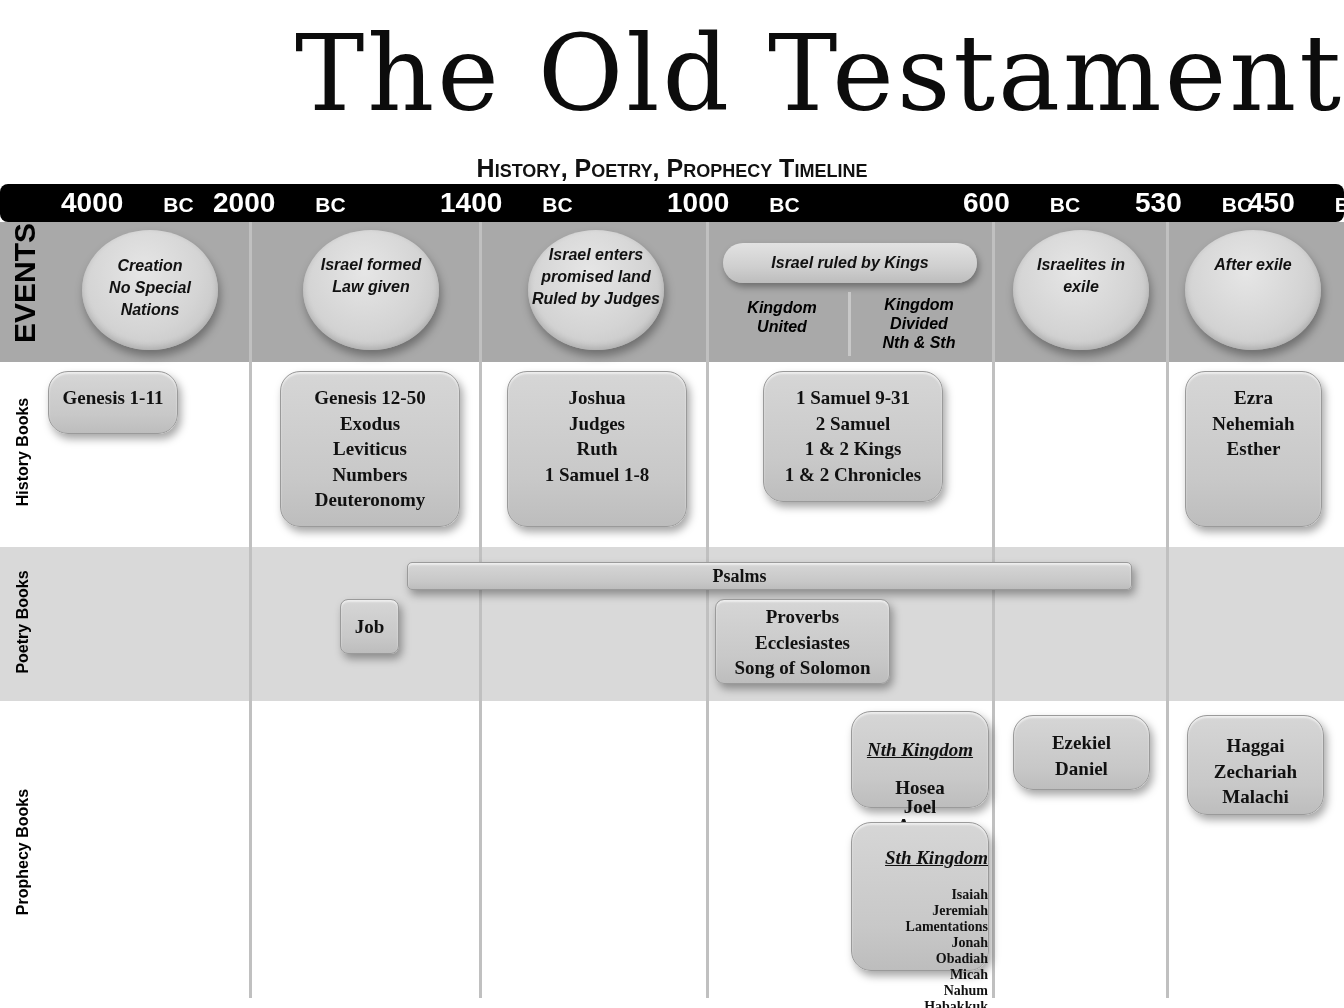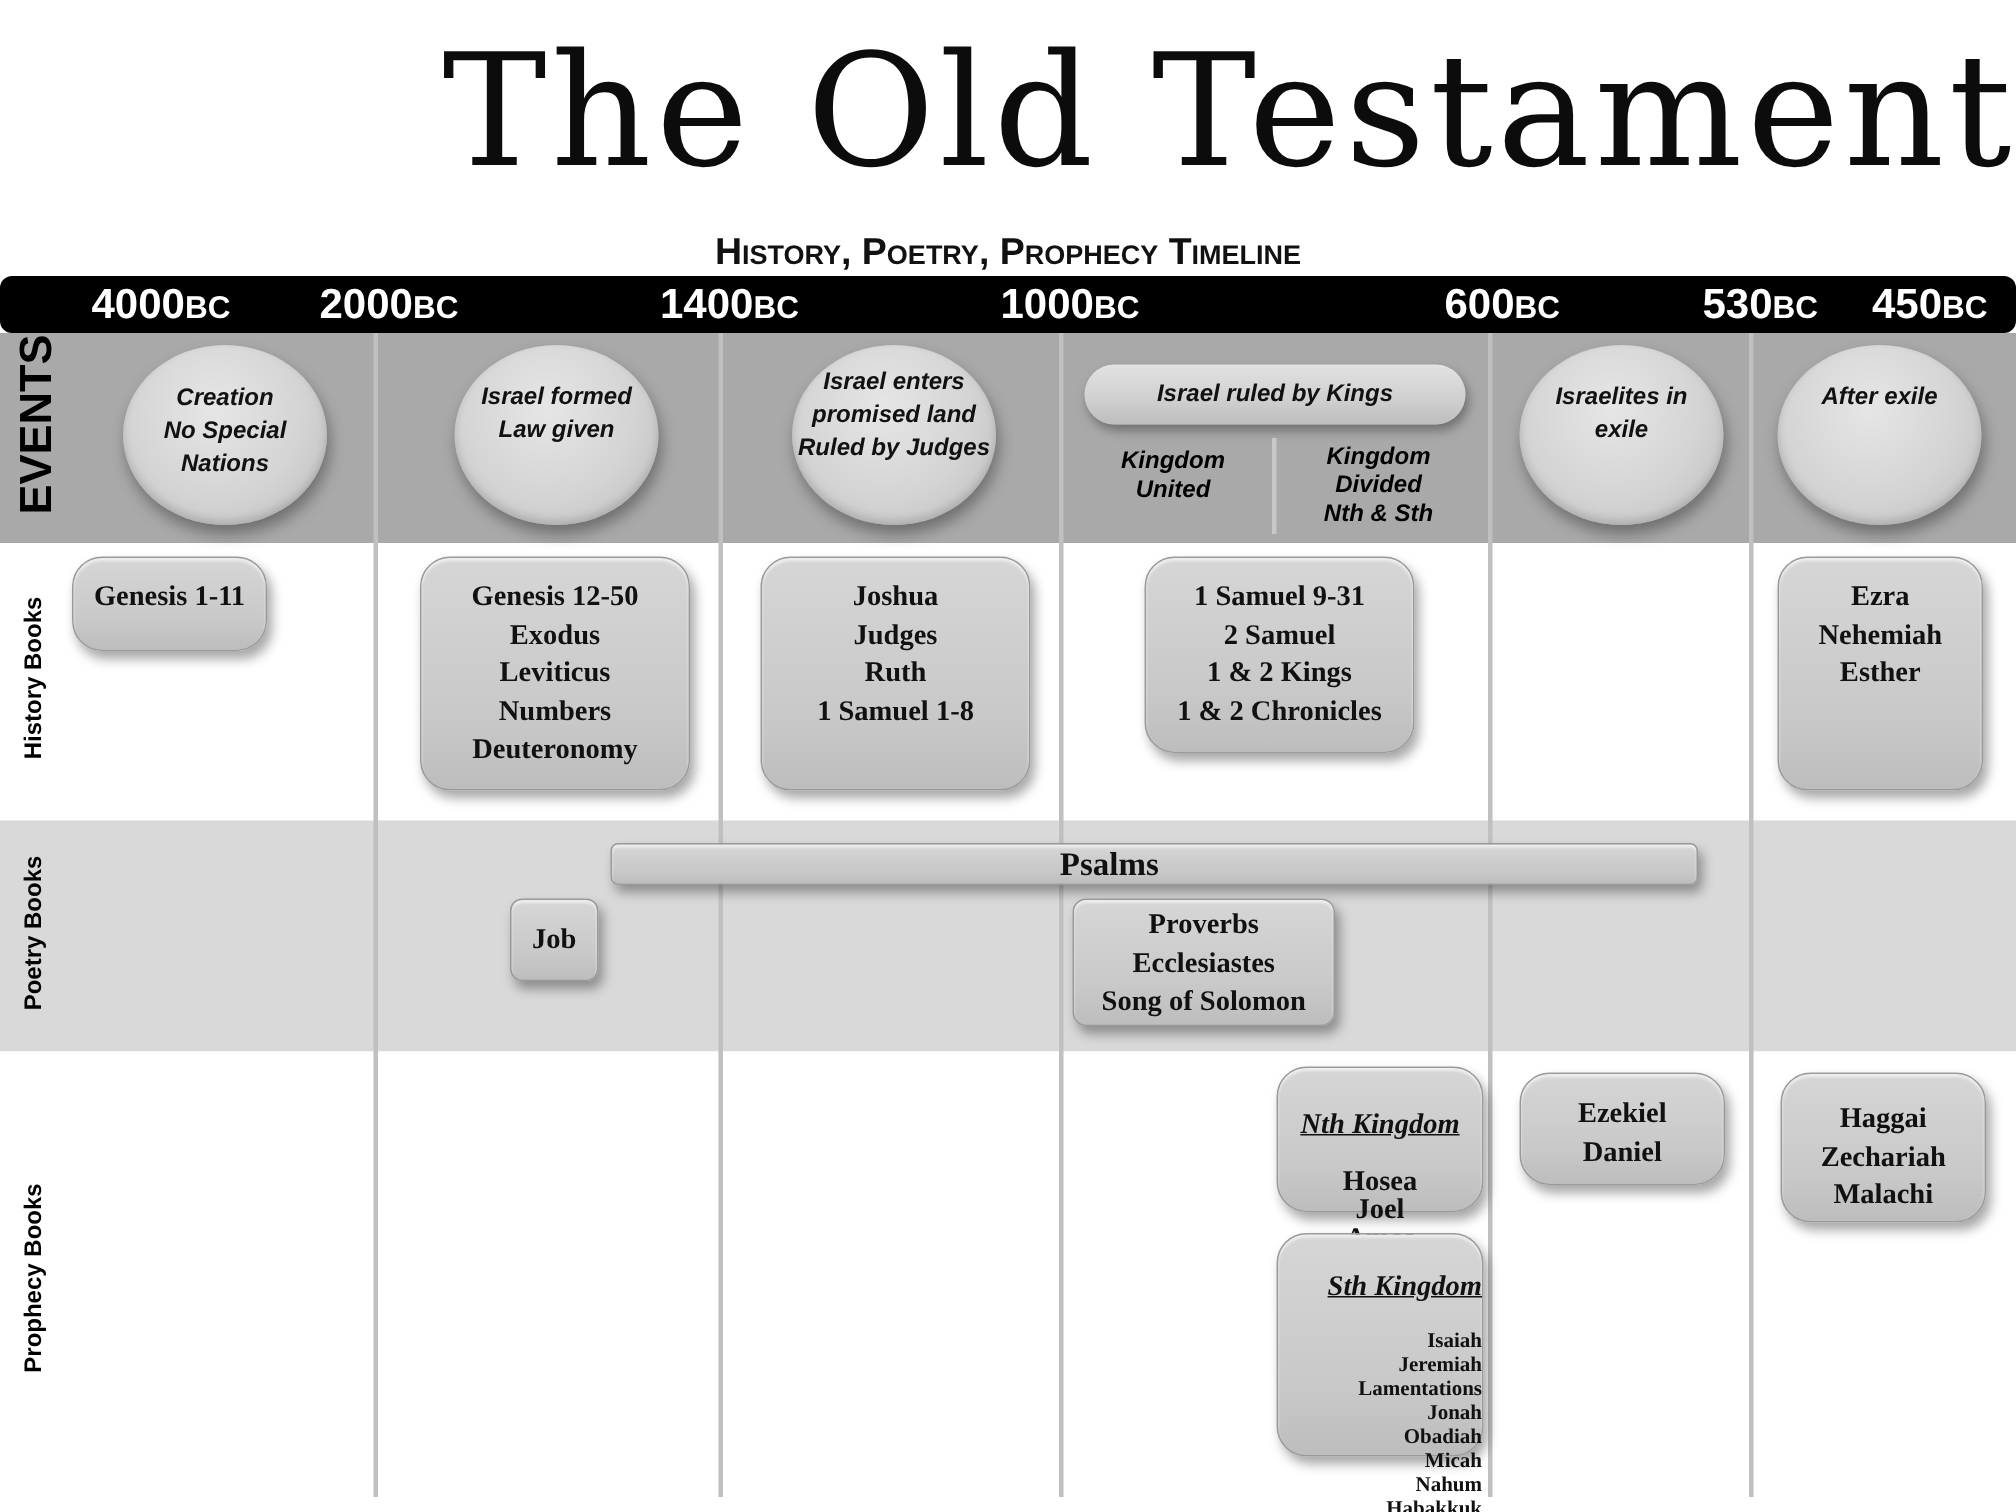--- a/index.html
+++ b/index.html
@@ -17,21 +17,21 @@
     letter-spacing: 0px; font-variant: small-caps; color: #111;
   }
   .timebar {
     position: absolute; left: 0; top: 184px; width: 1344px; height: 38px;
     background: #000; border-radius: 8px;
   }
   .tick {
     position: absolute; top: 2px; color: #fff; font-family: "Liberation Sans", sans-serif;
     font-weight: 700; font-size: 28px; line-height: 34px; white-space: nowrap;
   }
-  .tick .bc { font-size: 21px; }
+  .tick .bc { font-size: 21px; margin-left: 40px; }
 
   .band { position: absolute; left: 0; width: 1344px; }
   .band.events { top: 222px; height: 140px; background: #a9a9a9; }
   .band.history { top: 362px; height: 185px; background: #ffffff; }
   .band.poetry { top: 547px; height: 154px; background: #d9d9d9; }
   .band.prophecy { top: 701px; height: 307px; background: #ffffff; }
 
   .vline { position: absolute; top: 222px; width: 3px; height: 776px; background: #c0c0c0; }
 
   .rowlabel {
@@ -148,21 +148,21 @@
 Ruth
 1 Samuel 1-8</div>
 <div class="box" style="left:763px; top:371px; width:180px; height:131px; font-size:19px; line-height:25.5px; padding-top:13px;">1 Samuel 9-31
 2 Samuel
 1 &amp; 2 Kings
 1 &amp; 2 Chronicles</div>
 <div class="box" style="left:1185px; top:371px; width:137px; height:156px; font-size:19px; line-height:25.5px; padding-top:13px;">Ezra
 Nehemiah
 Esther</div>
 
-<div class="box" style="left:407px; top:562px; width:725px; height:28px; font-size:22px; line-height:26px; border-radius:5px; padding-right:60px;">Psalms</div>
+<div class="box" style="left:407px; top:562px; width:725px; height:28px; font-size:18px; line-height:26px; border-radius:5px; padding-right:60px;">Psalms</div>
 <div class="box" style="left:340px; top:599px; width:59px; height:55px; font-size:19px; line-height:53px; border-radius:8px;">Job</div>
 <div class="box" style="left:715px; top:599px; width:175px; height:85px; font-size:19px; line-height:25.5px; padding-top:4px; border-radius:9px;">Proverbs
 Ecclesiastes
 Song of Solomon</div>
 
 <div class="box" style="left:851px; top:711px; width:138px; height:97px; padding-top:9px;">
   <span class="head" style="font-size:19px; line-height:21px;">Nth Kingdom</span>
   <span class="list" style="font-size:19px; line-height:19px;">Hosea
 Joel
 Amos</span>

